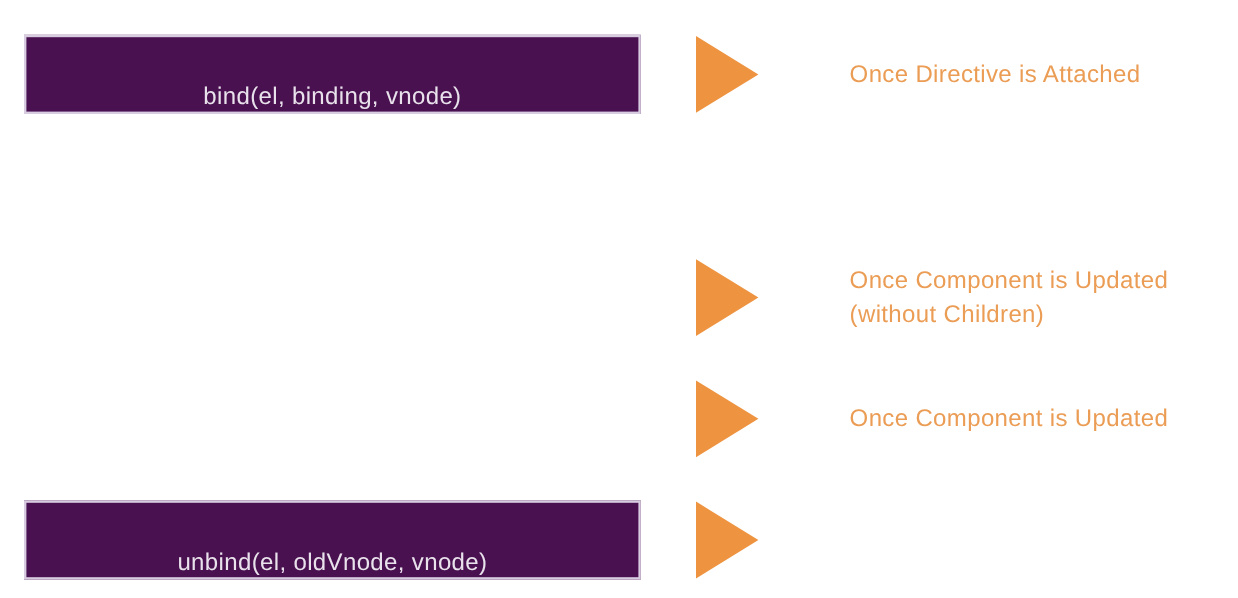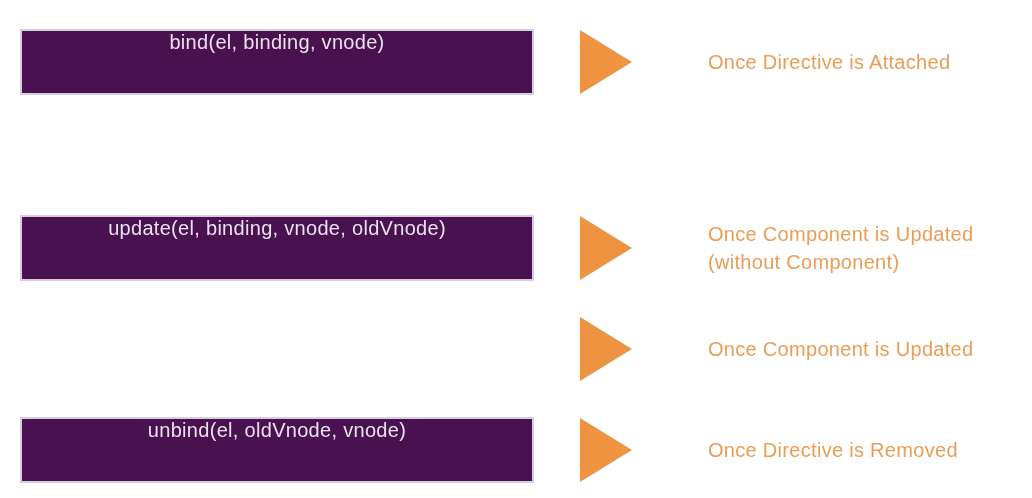--- a/index.html
+++ b/index.html
@@ -33,21 +33,21 @@
   .row-5 { top: 417px; }
   .hook-box {
     position: absolute;
     left: 20px;
     top: 0;
     width: 514px;
     height: 66px;
     background: var(--purple);
     border: 2px solid var(--box-border);
     display: flex;
-    align-items: flex-start;
+    align-items: flex-end;
     justify-content: center;
   }
   .hook-text {
     color: var(--box-text);
     font-size: 20px;
     letter-spacing: 0.3px;
     white-space: nowrap;
   }
   .arrow {
     position: absolute;
@@ -89,47 +89,38 @@
     <div class="result">
       <div class="result-lines">
         <div>Once Directive is Attached</div>
         <div></div>
       </div>
     </div>
   </div>
 
 
   <div class="row row-3">
-    <div class="hook-box">
-      <span class="hook-text">update(el, binding, vnode, oldVnode)</span>
-    </div>
     <div class="arrow"></div>
     <div class="result">
       <div class="result-lines">
         <div>Once Component is Updated</div>
-        <div>(without Component)</div>
+        <div>(without Children)</div>
       </div>
     </div>
   </div>
 
   <div class="row row-4">
     <div class="arrow"></div>
     <div class="result">
       <div class="result-lines">
         <div>Once Component is Updated</div>
       </div>
     </div>
   </div>
 
   <div class="row row-5">
     <div class="hook-box">
       <span class="hook-text">unbind(el, oldVnode, vnode)</span>
     </div>
     <div class="arrow"></div>
-    <div class="result">
-      <div class="result-lines">
-        <div>Once Directive is Removed</div>
-        <div></div>
-      </div>
-    </div>
   </div>
 
 </div>
 
 </body></html>

